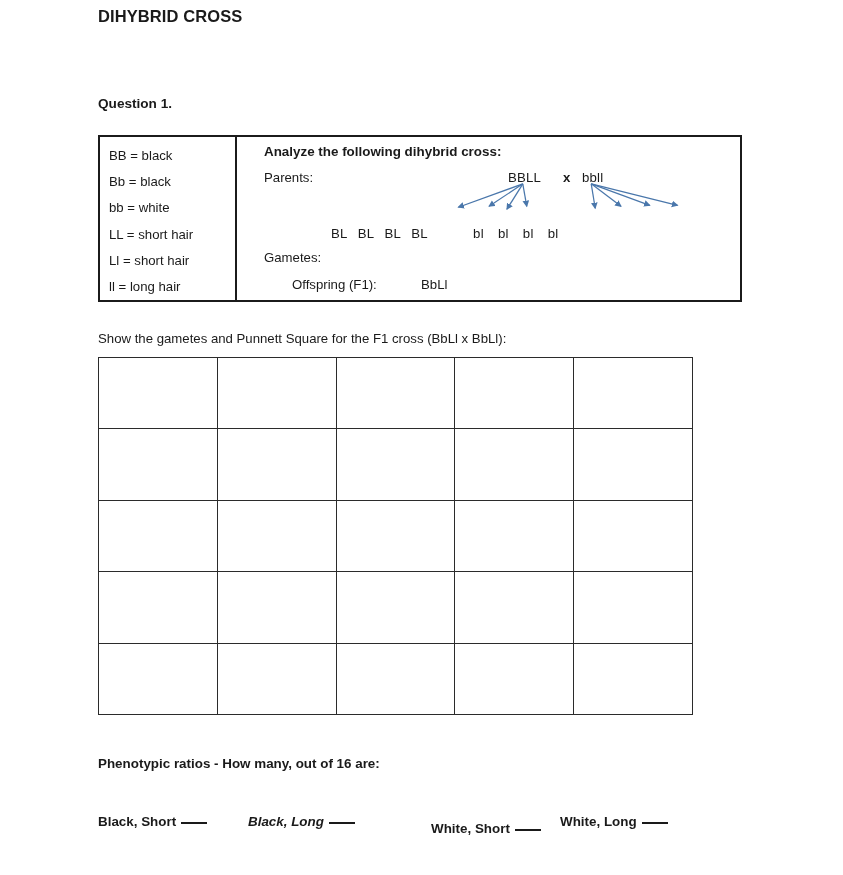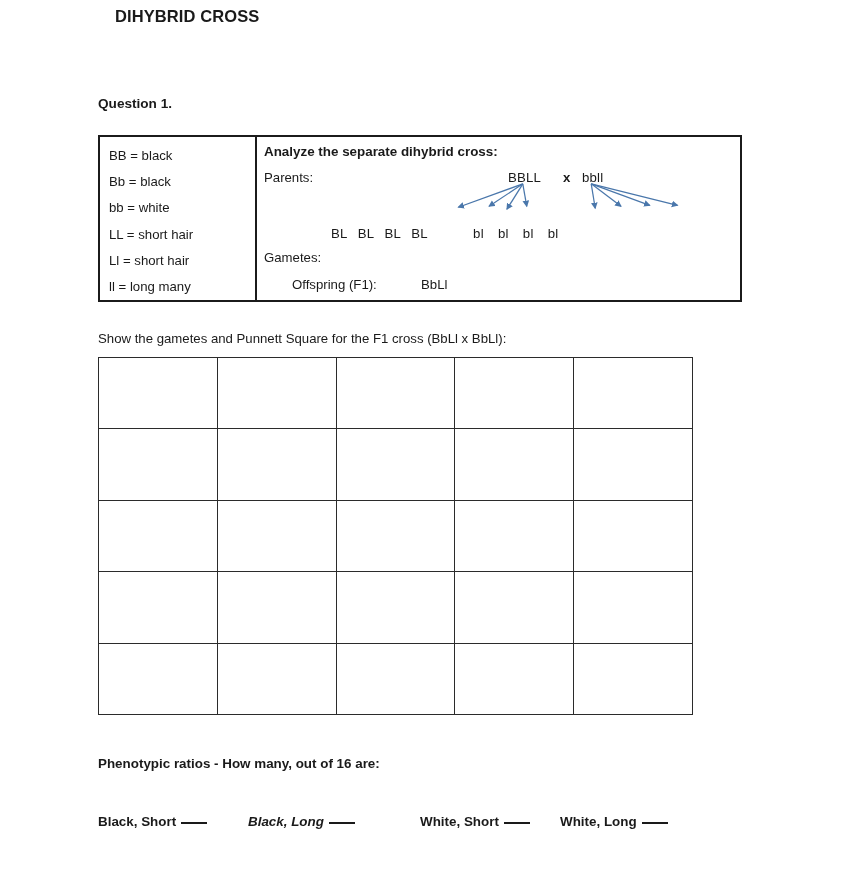--- a/index.html
+++ b/index.html
@@ -22,21 +22,20 @@
     height: 875px;
   }
 
   
   .title {
     position: absolute;
     left: 98px; top: 7px;
     font-size: 16.5px;
     font-weight: bold;
     letter-spacing: 0.1px;
-    margin-left: 17px;
   }
   .intro {
     position: absolute;
     left: 98px; top: 36px;
     width: 660px;
     font-size: 13.4px;
     font-weight: bold;
     line-height: 20px;
   }
   .intro div { white-space: nowrap; }
@@ -53,21 +52,21 @@
     left: 98px; top: 135px;
     width: 644px;
     height: 167px;
     border: 2.2px solid #1b1b1b;
     box-sizing: border-box;
     background: #fff;
   }
   .cross-left {
     position: absolute;
     left: 0; top: 0;
-    width: 157px;
+    width: 137px;
     height: 100%;
     border-right: 2.2px solid #1b1b1b;
     box-sizing: border-box;
     padding: 6px 0 0 9px;
   }
   .legend-item {
     font-size: 13.2px;
     line-height: 26.2px;
     white-space: nowrap;
   }
@@ -156,21 +155,21 @@
   }
   .blank-item .underline {
     display: inline-block;
     width: 26px;
     border-bottom: 2px solid #1a1a1a;
     margin-left: 5px;
     vertical-align: 2px;
   }
   .b0 { left: 0px; }
   .b1 { left: 150px; font-style: italic; }
-  .b2 { left: 322px; }
+  .b2 { left: 333px; margin-top: 7px; }
   .b3 { left: 462px; }
 </style>
 </head>
 <body>
 
 <div class="page">
 
   <div class="title">DIHYBRID CROSS</div>
 
   <div class="intro">
@@ -179,25 +178,25 @@
   <div class="question-label">Question 1.</div>
 
   <div class="cross-table">
 
     <div class="cross-left">
       <div class="legend-item">BB = black</div>
       <div class="legend-item">Bb = black</div>
       <div class="legend-item">bb = white</div>
       <div class="legend-item">LL = short hair</div>
       <div class="legend-item">Ll = short hair</div>
-      <div class="legend-item">ll = long many</div>
+      <div class="legend-item">ll = long hair</div>
     </div>
 
     <div class="cross-right">
-      <div class="analyze-head">Analyze the separate dihybrid cross:</div>
+      <div class="analyze-head">Analyze the following dihybrid cross:</div>
 
       <div class="row-label parents-label">Parents:</div>
       <div class="row-label parents-geno">BBLL</div>
       <div class="row-label parents-x">x</div>
       <div class="row-label parents-geno2">bbll</div>
 
       <svg class="arrows" viewBox="0 0 487 167" preserveAspectRatio="none">
         <defs>
           <marker id="ah" markerWidth="6" markerHeight="6" refX="4.6" refY="3" orient="auto" markerUnits="strokeWidth">
             <path d="M0,0.3 L5.4,3 L0,5.7 z" fill="#4a77ab"></path>

